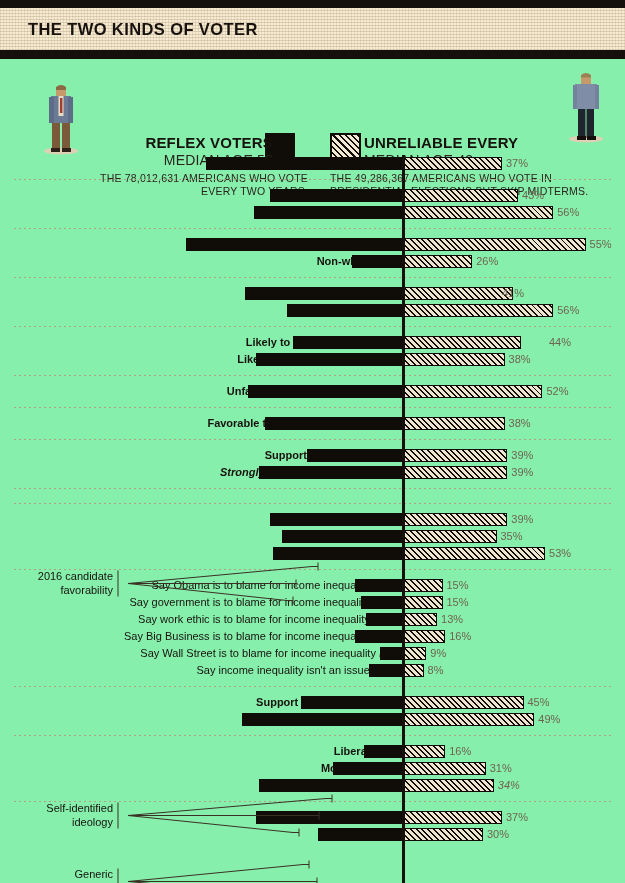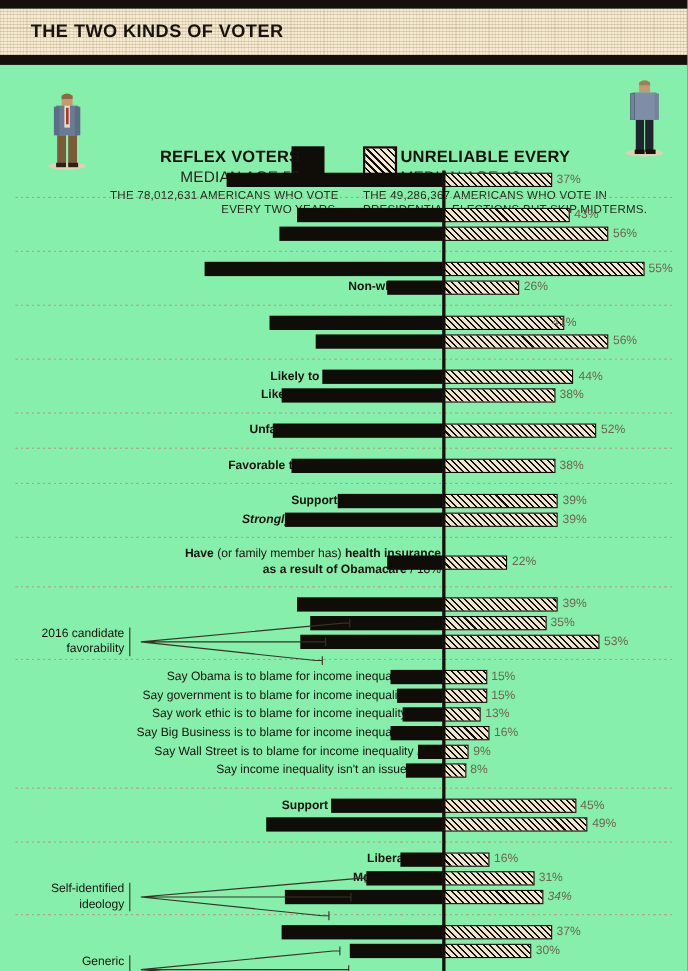--- a/index.html
+++ b/index.html
@@ -206,21 +206,21 @@
         </div>
       </div>
       <div style="height: 7px;"></div>
       <div class="dots"></div>
       <div style="height: 7px;"></div>
       <div class="grp">
         <div class="row">
           <div class="lbl"><b>Likely to vote Democrat</b><span class="pct"> / 39%</span></div>
           <div class="bar-l" style="width: 109.98px;"></div>
           <div class="bar-r" style="width: 118.8px;"></div>
-          <div class="val" style="left: 522px;">44%</div>
+          <div class="val" style="left: 545px;">44%</div>
         </div>
         <div class="row">
           <div class="lbl"><b>Likely to vote Republican</b><span class="pct"> / 52%</span></div>
           <div class="bar-l" style="width: 146.64px;"></div>
           <div class="bar-r" style="width: 102.6px;"></div>
           <div class="val" style="left: 504.6px;">38%</div>
         </div>
       </div>
       <div style="height: 7px;"></div>
       <div class="dots"></div>
@@ -257,28 +257,20 @@
         <div class="row">
           <div class="lbl"><span class="ital">Strongly</span><b> oppose Obamacare</b><span class="pct"> / 51%</span></div>
           <div class="bar-l" style="width: 143.82px;"></div>
           <div class="bar-r" style="width: 105.3px;"></div>
           <div class="val" style="left: 507.3px;">39%</div>
         </div>
       </div>
       <div style="height: 7px;"></div>
       <div class="dots"></div>
       <div style="height: 7px;"></div>
-      <div class="grp">
-        <div class="row" style="height: 30px;">
-          <div class="lbl2" style="top: 0px;"><span><b>Have</b><span class="muted"> (or family member has) </span><b>health insurance</b><br><b>as a result of Obamacare</b></span><span class="pct"> / 18%</span></div>
-          <div class="bar-l" style="width: 50.76px; top: 9px;"></div>
-          <div class="bar-r" style="width: 59.4px; top: 9px;"></div>
-          <div class="val" style="left: 461.4px; top: 7px;">22%</div>
-        </div>
-      </div>
       <div style="height: 7px;"></div>
       <div class="dots"></div>
       <div style="height: 7px;"></div>
       <div class="grp">
         <div class="row">
           <div class="lbl"><b>Jeb Bush</b><span class="pct"> / 47%</span></div>
           <div class="bar-l" style="width: 132.54px;"></div>
           <div class="bar-r" style="width: 105.3px;"></div>
           <div class="val" style="left: 507.3px;">39%</div>
         </div>

